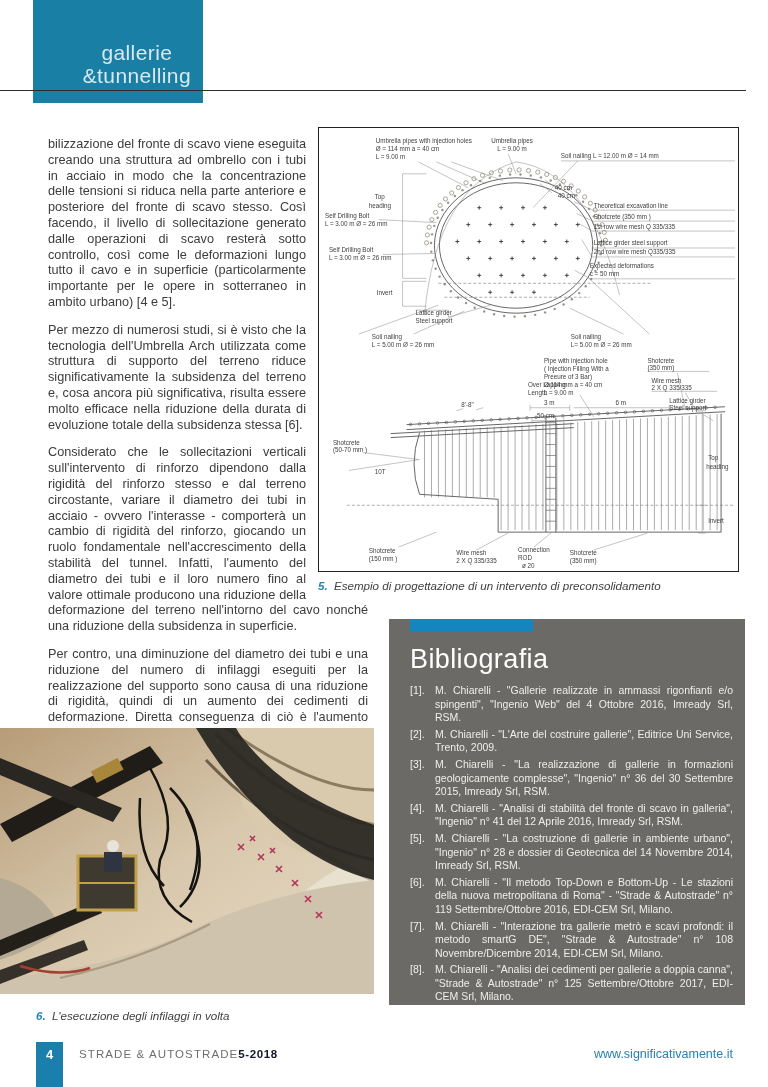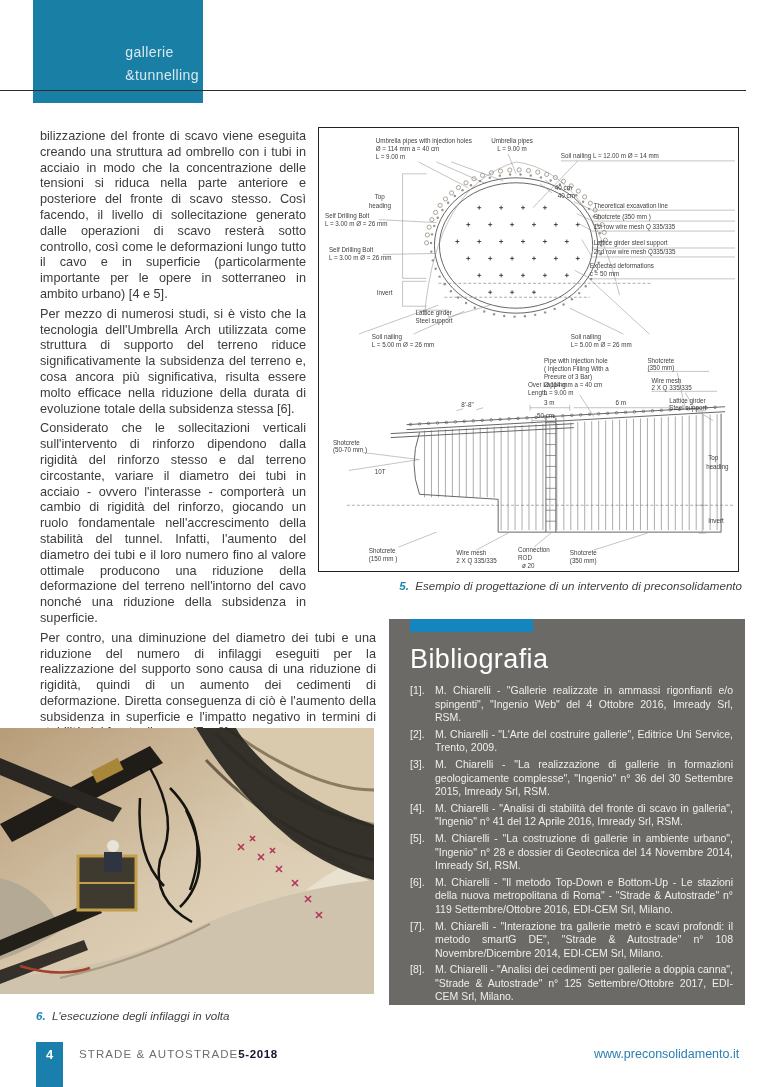--- a/index.html
+++ b/index.html
@@ -1,41 +1,41 @@
 <!DOCTYPE html>
 <html><head>
 <meta charset="utf-8">
 <style>
   html,body{margin:0;padding:0;background:#ffffff;}
   .page{position:relative;width:768px;height:1087px;background:#fff;overflow:hidden;
         font-family:"Liberation Sans",sans-serif;color:#3c3c3c;}
 
   
   .section-block{position:absolute;left:33px;top:0;width:170px;height:103px;background:#1a7fa5;}
-  .section-block .tag{position:absolute;right:4px;bottom:16px;text-align:left;
-        color:#d9e9f0;font-size:14px;line-height:23px;font-weight:300;letter-spacing:.4px;}
+  .section-block .tag{position:absolute;right:12px;bottom:16px;text-align:center;
+        color:#d9e9f0;font-size:21px;line-height:23px;font-weight:300;letter-spacing:.4px;}
   .header-rule{position:absolute;left:0;top:90px;width:746px;height:1px;background:#2c2c2c;}
 
   
   .main-text{position:absolute;left:36px;top:125px;width:344px;font-size:12.7px;
         line-height:15.8px;text-align:justify;color:#3c3c3c;}
   .fig-spacer{float:right;width:74px;height:478px;}
-  .main-text p{margin:4px;}
+  .main-text p{margin:12px;}
   .endsq-row{height:0;text-align:right;margin-top:-12px;padding-right:6px;}
   .endsq{display:inline-block;width:8px;height:8px;background:#1e86b4;}
   .footnote{margin-top:34px;font-style:italic;color:#8f8f8f;font-size:12.4px;
         line-height:16.5px;width:330px;text-align:left;}
   .footnote sup{font-size:8px;}
 
   
   .fig5{position:absolute;left:318px;top:127px;width:421px;height:445px;border:1px solid #222;
         background:#fff;box-sizing:border-box;}
   .fig5 svg{display:block;width:100%;height:100%;}
   .fig-caption{font-size:11.6px;font-style:italic;color:#3f3f3f;}
-  .fig5-caption{position:absolute;left:318px;top:579px;width:424px;text-align:right;}
+  .fig5-caption{position:absolute;left:318px;top:579px;width:424px;}
   .capnum{color:#1e86b4;font-weight:bold;font-style:italic;margin-right:3px;}
 
   
   .biblio{position:absolute;left:389px;top:619px;width:356px;height:386px;background:#6b6a66;
         box-sizing:border-box;overflow:hidden;}
   .biblio-bar{position:absolute;left:21px;top:0;width:123px;height:13px;background:#1585c0;}
   .biblio-title{margin:25px 0 9px 21px;font-size:27px;color:#ffffff;font-weight:400;letter-spacing:.4px;}
   .biblio-list{margin:0 12px 0 21px;font-size:10.5px;line-height:13.6px;color:#efeeea;}
   .biblio-item{display:flex;margin-bottom:3px;text-align:justify;}
   .biblio-num{flex:0 0 25px;}
@@ -507,15 +507,15 @@
     <span class="capnum">6.</span>
     <span>L'esecuzione degli infilaggi in volta</span>
   </div>
 
   <div class="footer-pagebox">
     <span>4</span>
   </div>
   <div class="footer-mag">
     <span>STRADE &amp; AUTOSTRADE</span><span class="issue">5-2018</span>
   </div>
-  <div class="footer-site">www.preconsolidamento.it</div>
+  <div class="footer-site">www.significativamente.it</div>
 
 </div>
 
 </body></html>

